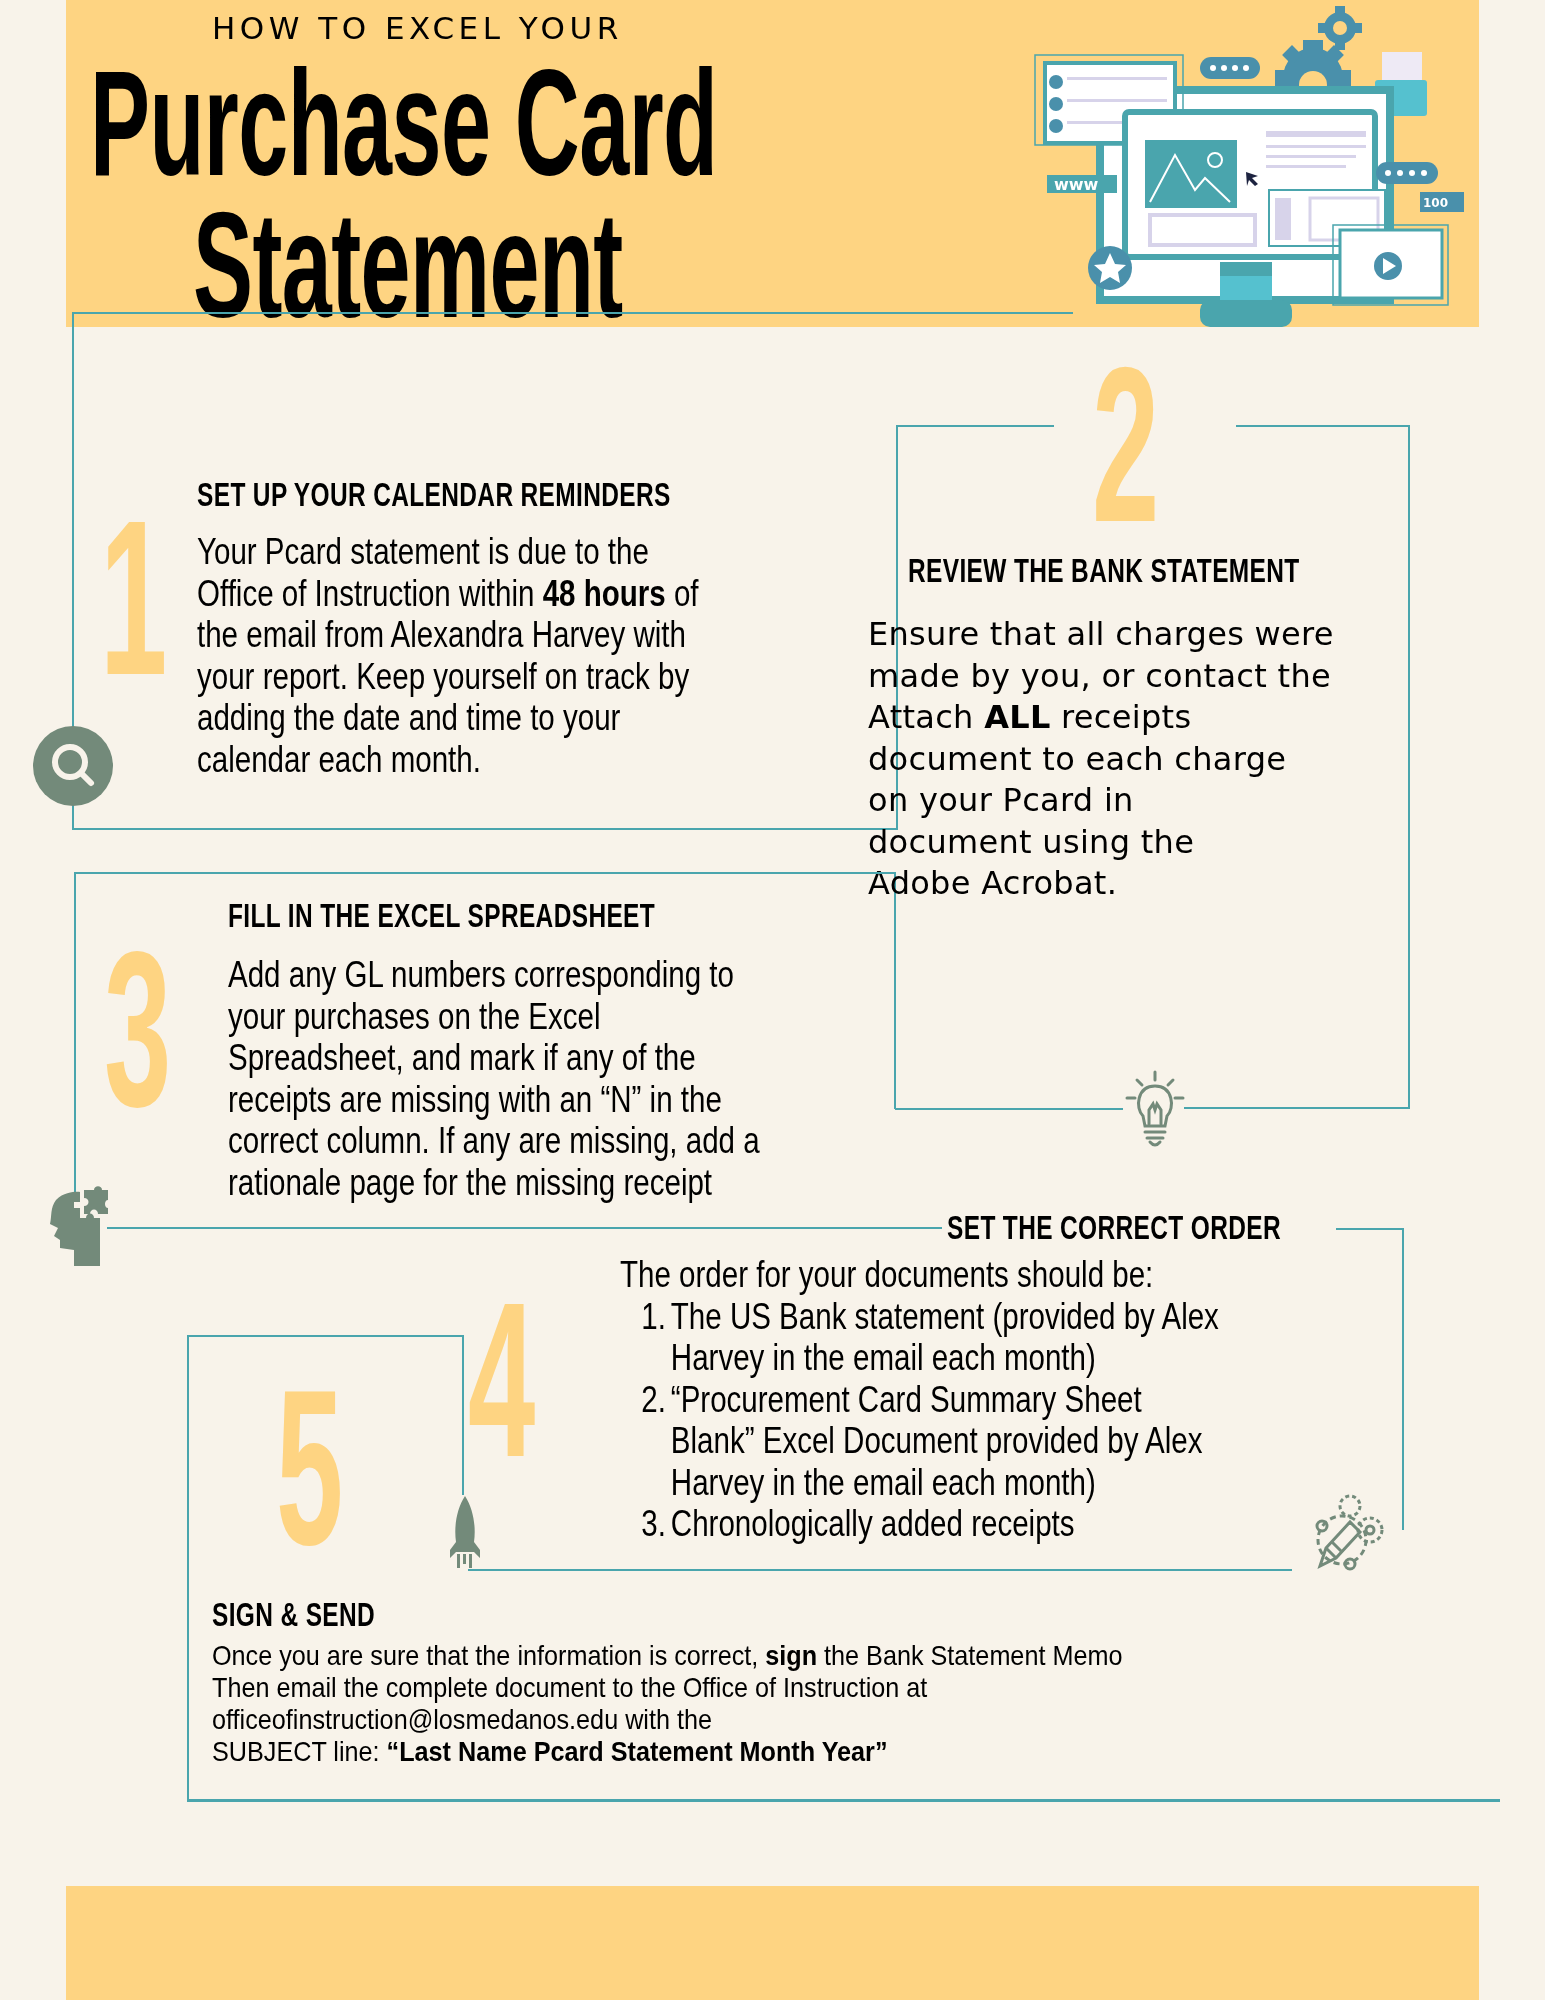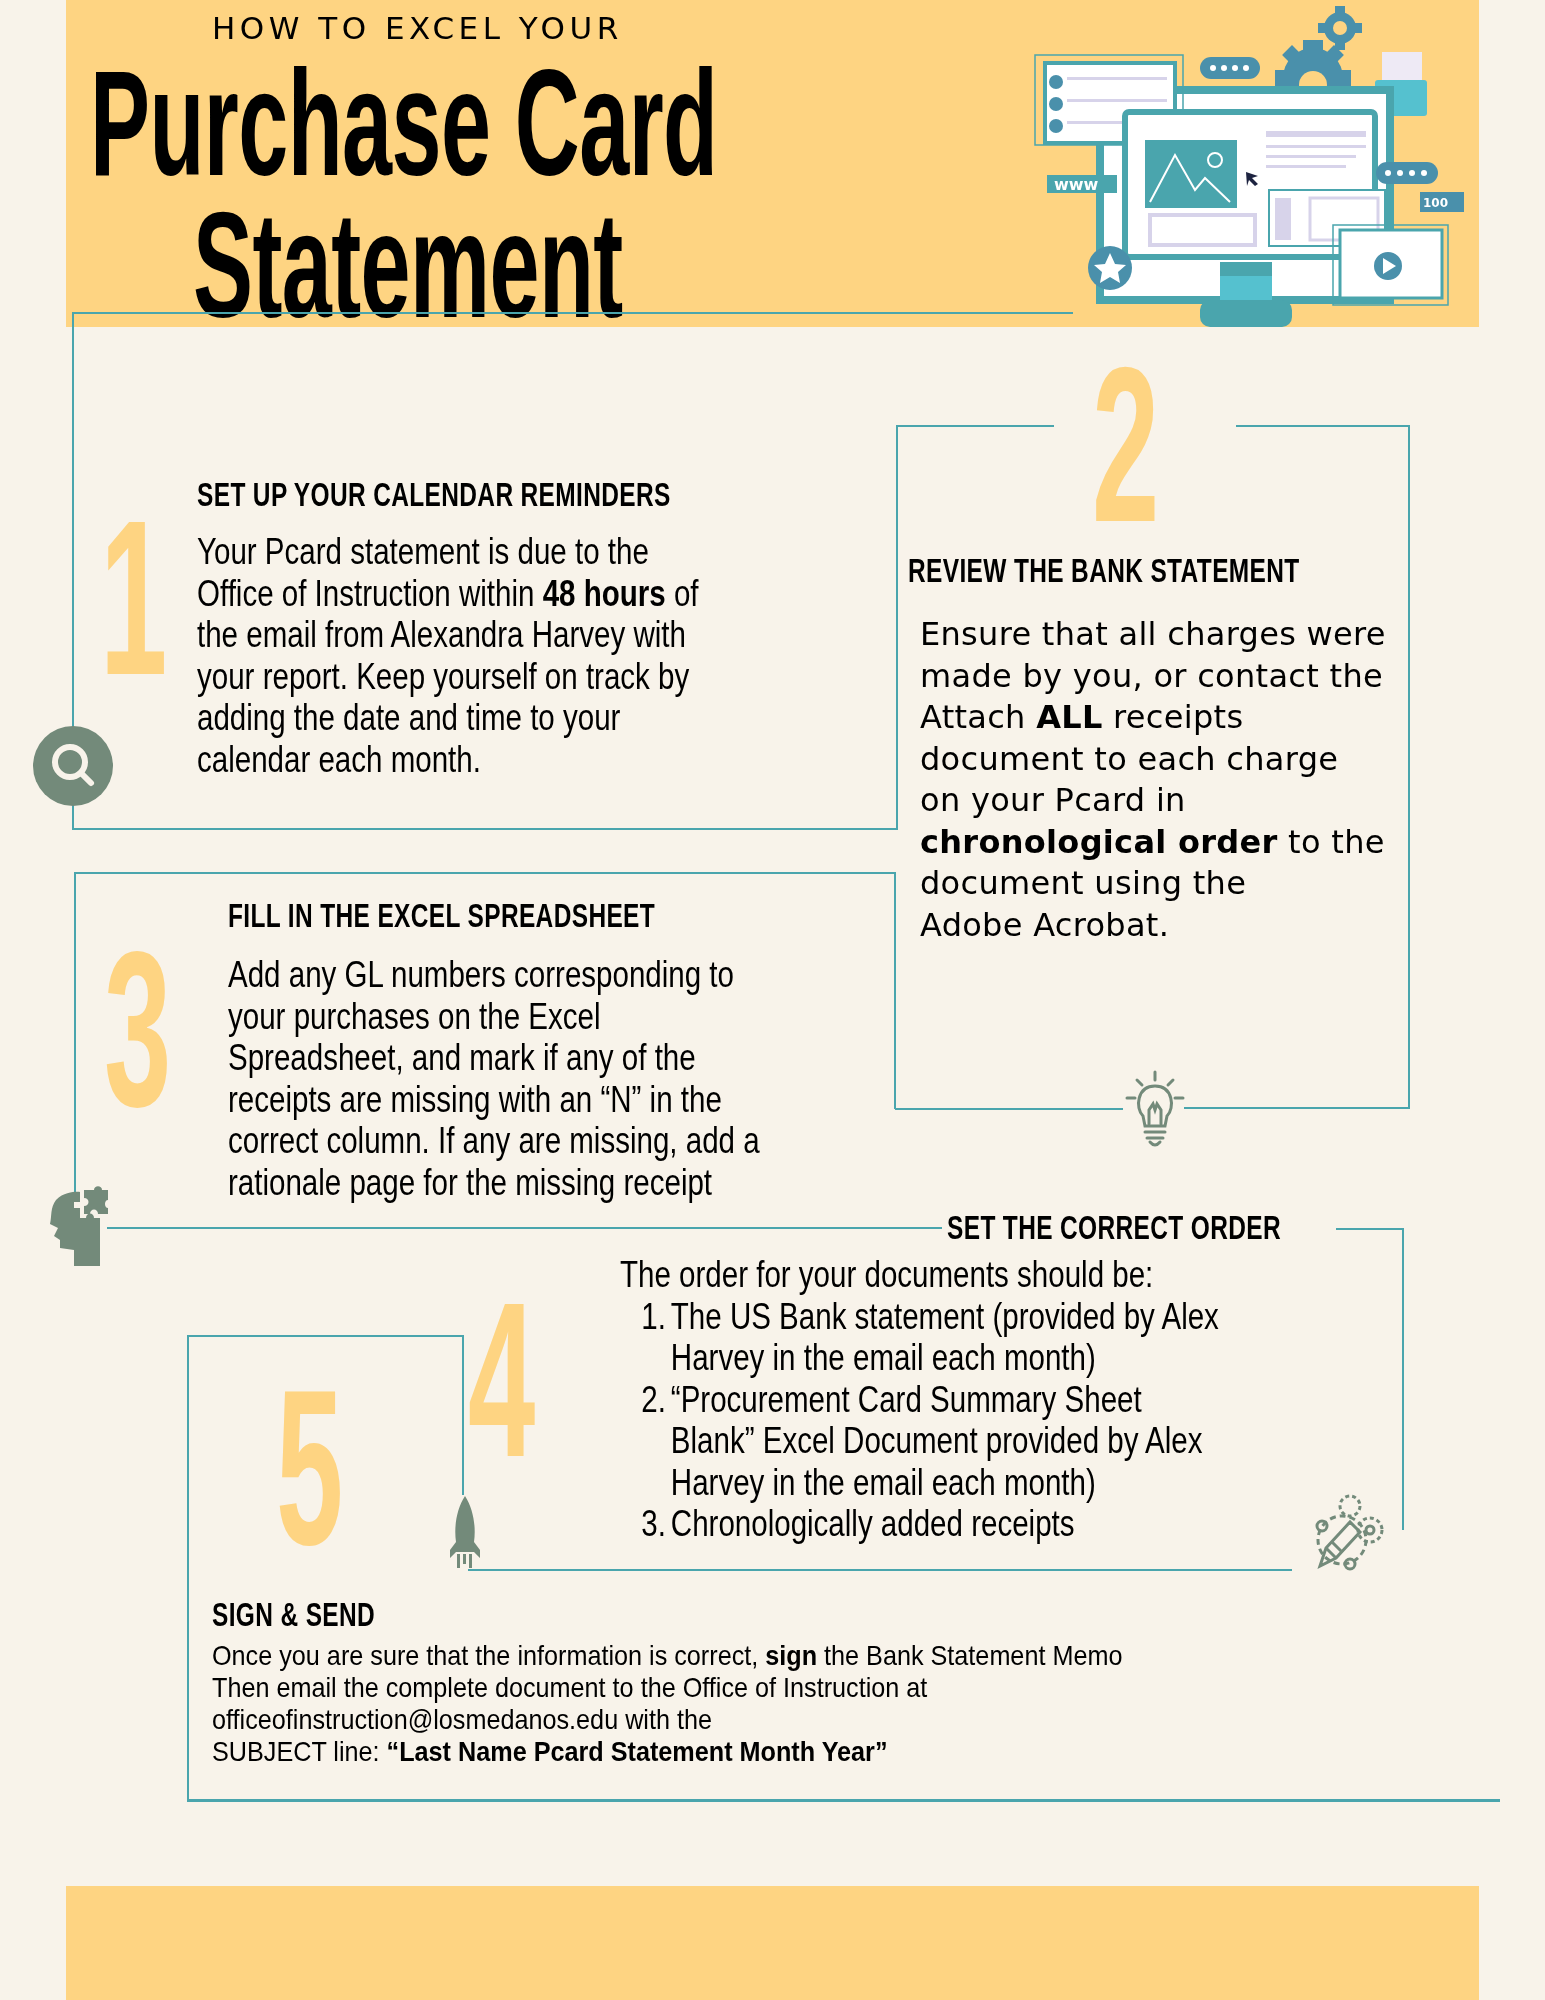--- a/index.html
+++ b/index.html
@@ -131,27 +131,26 @@
 
 <div class="teal-h" style="left:896px; top:425px; width:158px;"></div>
 <div class="teal-h" style="left:1236px; top:425px; width:173px;"></div>
 <div class="teal-v" style="left:1408px; top:425px; height:684px;"></div>
 <div class="teal-h" style="left:1184px; top:1107px; width:226px;"></div>
 <div class="teal-h" style="left:895px; top:1108px; width:228px;"></div>
 <div class="teal-v" style="left:894px; top:873px; height:236px;"></div>
 
 <div class="bignum" style="left:1092px; top:335px; font-size:220px; transform:scaleX(0.55);">2</div>
 <div class="heading" style="left:908px; top:553px;">REVIEW THE BANK STATEMENT</div>
-<div class="body-text" style="left:920px; top:614px;">
+<div class="body-text" style="left:868px; top:614px;">
   <div><span>Ensure that all charges were</span></div>
   <div><span>made by you, or contact the</span></div>
   <div><span>Attach </span><b>ALL</b><span> receipts</span></div>
   <div><span>document to each charge</span></div>
   <div><span>on your Pcard in</span></div>
-  <div><b>chronological order</b><span> to the</span></div>
   <div><span>document using the</span></div>
   <div><span>Adobe Acrobat.</span></div>
 </div>
 <svg class="abs" style="left:1123px; top:1070px;" width="64" height="80" viewBox="0 0 64 80">
   <g fill="none" stroke="#738a7a" stroke-width="3" stroke-linecap="round">
     <line x1="32" y1="2" x2="32" y2="10"></line>
     <line x1="14" y1="10" x2="19" y2="15"></line>
     <line x1="50" y1="10" x2="45" y2="15"></line>
     <line x1="4" y1="28" x2="12" y2="28"></line>
     <line x1="52" y1="28" x2="60" y2="28"></line>

